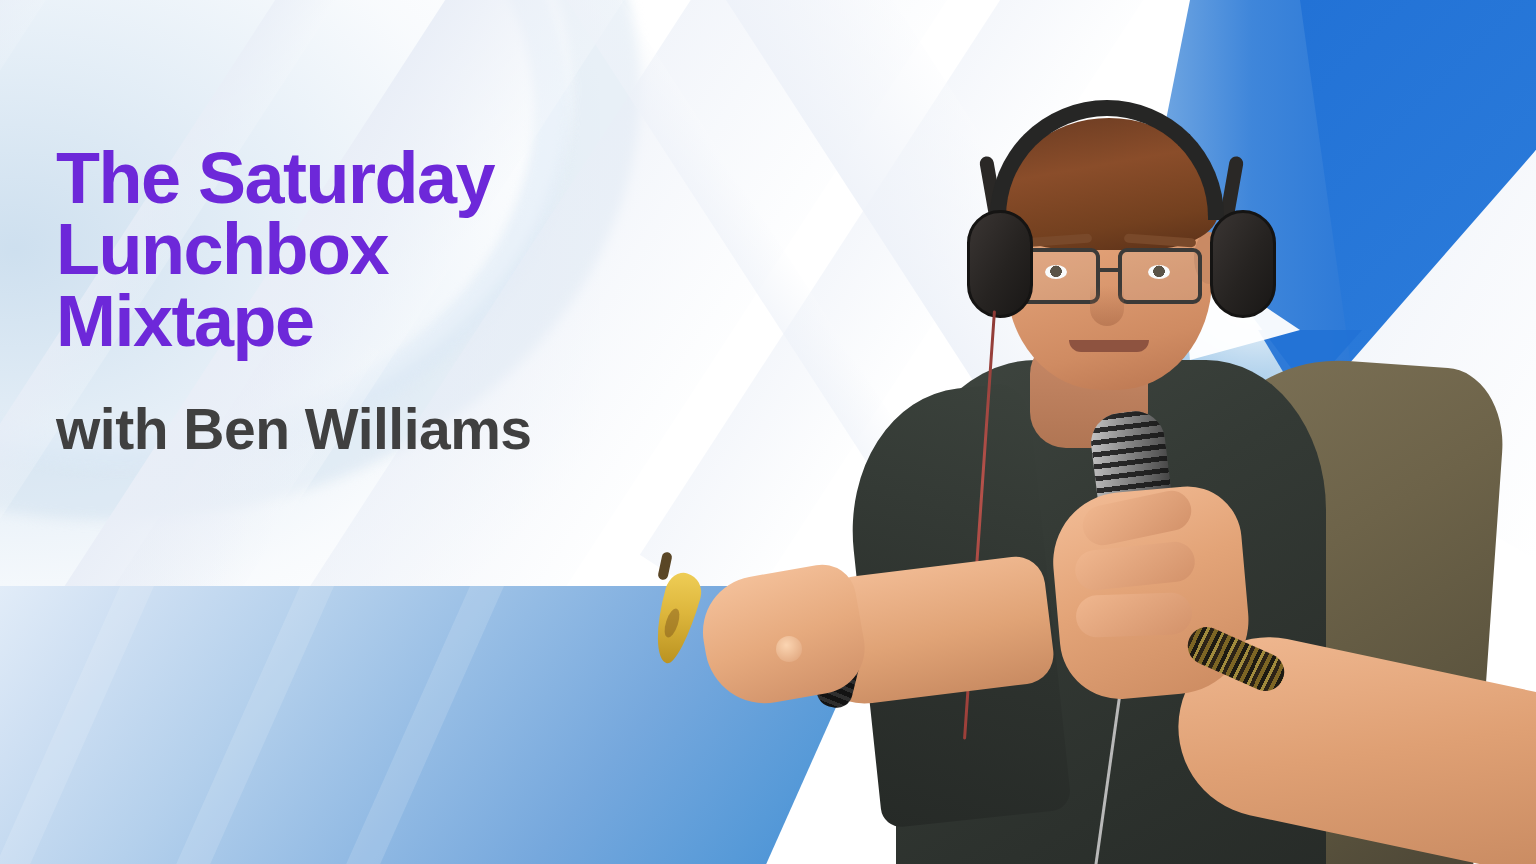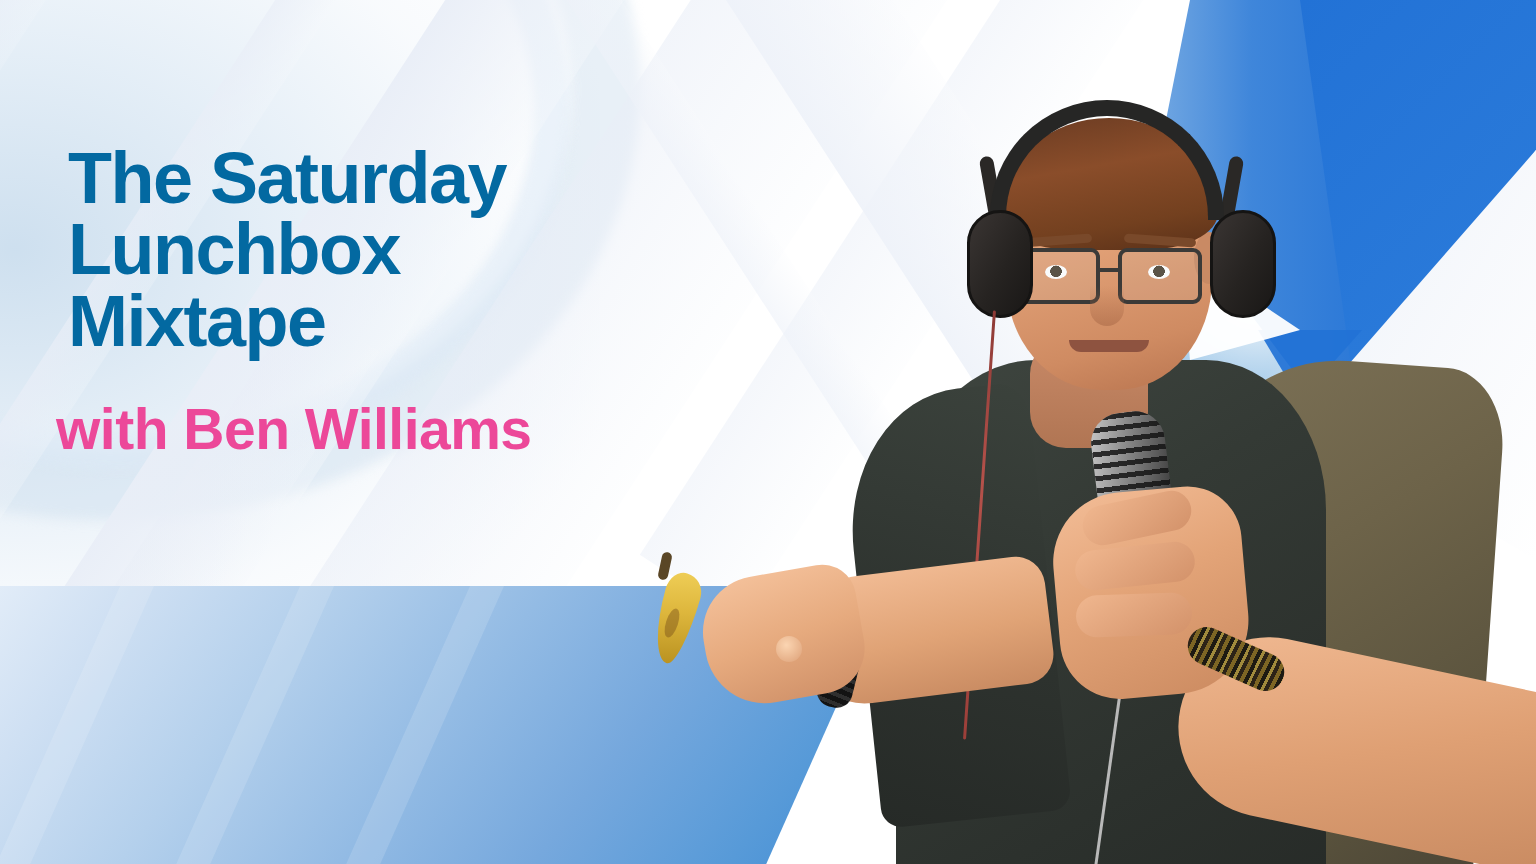--- a/index.html
+++ b/index.html
@@ -128,36 +128,36 @@
     width:34px; height:430px;
     background:rgba(255,255,255,0.14);
     transform:skewX(-24deg);
     transform-origin:top left;
     pointer-events:none;
   }
 
   
   .title {
     position:absolute;
-    left:68px; top:143px;
+    left:56px; top:143px;
     width:680px;
     font-size:72px;
     font-weight:bold;
     line-height:0.99;
     letter-spacing:-1.5px;
-    color:#0369a1;
+    color:#6d28d9;
     white-space:pre-line;
   }
   .subtitle {
     position:absolute;
     left:56px; top:396px;
     font-size:57px;
     font-weight:bold;
     letter-spacing:-0.5px;
-    color:#ec4899;
+    color:#404040;
   }
   .tagline {
     position:absolute;
     left:10px; top:612px;
     width:720px;
     text-align:center;
     font-size:29px;
     font-weight:600;
     line-height:1.42;
     color:#11356f;

